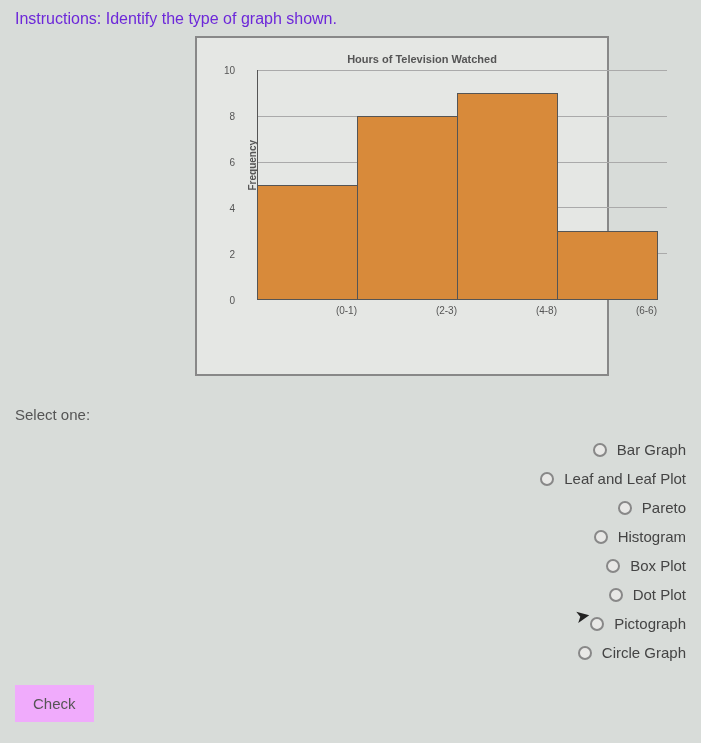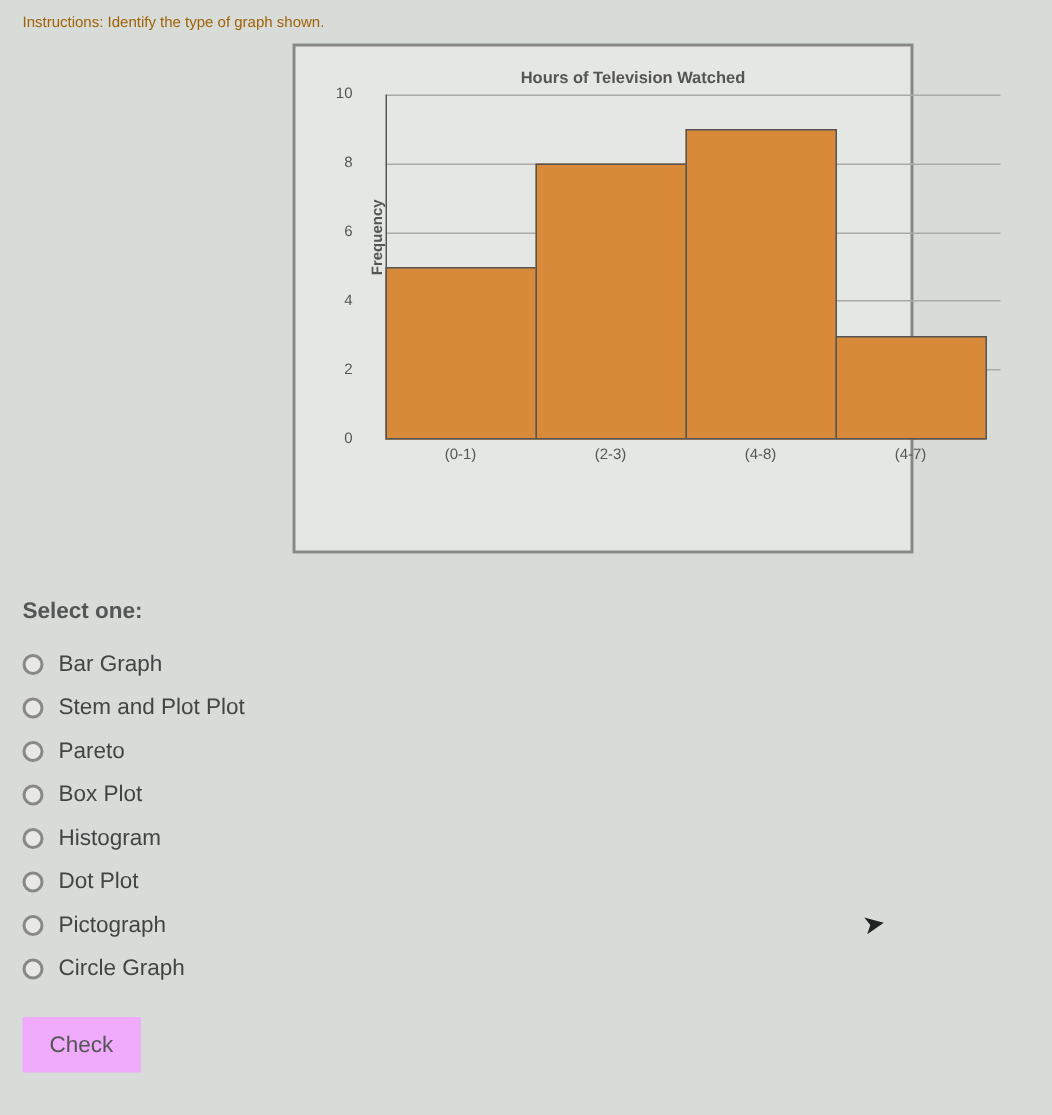--- a/index.html
+++ b/index.html
@@ -6,22 +6,22 @@
     body {
       font-family: Arial, sans-serif;
       background: #d8dcd9;
       width: 701px;
       height: 743px;
       padding: 10px 15px;
       color: #555;
       position: relative;
     }
     .instructions {
-      font-size: 10px;
-      color: #a16207;
+      font-size: 16px;
+      color: #6d28d9;
       margin-bottom: 8px;
     }
     .chart-container {
       width: 414px;
       height: 340px;
       margin-left: 180px;
       background: #e5e7e4;
       border: 2px solid #888;
       position: relative;
       padding: 15px 20px 10px 40px;
@@ -90,52 +90,52 @@
       margin: 0 -0.5px;
     }
     .x-ticks {
       display: flex;
       width: 400px;
       margin-left: 20px;
       margin-top: 5px;
     }
     .x-tick {
       flex: 1;
-      text-align: center;
+      text-align: right;
       font-size: 10px;
       color: #555;
     }
     .x-label {
       text-align: center;
       font-size: 11px;
       font-weight: bold;
       margin-top: 25px;
       margin-left: 20px;
       color: #555;
     }
     .question-area {
       margin-top: 30px;
     }
     .select-one {
       font-size: 15px;
       color: #555;
       margin-bottom: 12px;
-      font-weight: bold;
     }
     .options {
       list-style: none;
     }
     .option {
       display: flex;
       align-items: center;
       gap: 10px;
       padding: 6px 0;
       font-size: 15px;
       color: #444;
       cursor: pointer;
+      justify-content: flex-end;
     }
     .radio {
       width: 14px;
       height: 14px;
       border: 2px solid #888;
       border-radius: 50%;
       background: #e8e8e6;
       flex-shrink: 0;
     }
     .check-button {
@@ -184,46 +184,46 @@
         <div class="bar" style="height: 50%;"></div>
         <div class="bar" style="height: 80%;"></div>
         <div class="bar" style="height: 90%;"></div>
         <div class="bar" style="height: 30%;"></div>
       </div>
   </div>
   <div class="x-ticks" id="x-ticks">
       <div class="x-tick">(0-1)</div>
       <div class="x-tick">(2-3)</div>
       <div class="x-tick">(4-8)</div>
-      <div class="x-tick">(4-7)</div>
+      <div class="x-tick">(6-6)</div>
     </div>
 </div>
 
 <div class="question-area">
   <div class="select-one">Select one:</div>
   <ul class="options" id="options">
       <li class="option">
         <span class="radio"></span>
         <span>Bar Graph</span>
       </li>
       <li class="option">
         <span class="radio"></span>
-        <span>Stem and Plot Plot</span>
+        <span>Leaf and Leaf Plot</span>
       </li>
       <li class="option">
         <span class="radio"></span>
         <span>Pareto</span>
       </li>
       <li class="option">
         <span class="radio"></span>
+        <span>Histogram</span>
+      </li>
+      <li class="option">
+        <span class="radio"></span>
         <span>Box Plot</span>
-      </li>
-      <li class="option">
-        <span class="radio"></span>
-        <span>Histogram</span>
       </li>
       <li class="option">
         <span class="radio"></span>
         <span>Dot Plot</span>
       </li>
       <li class="option">
         <span class="radio"></span>
         <span>Pictograph</span>
       </li>
       <li class="option">

